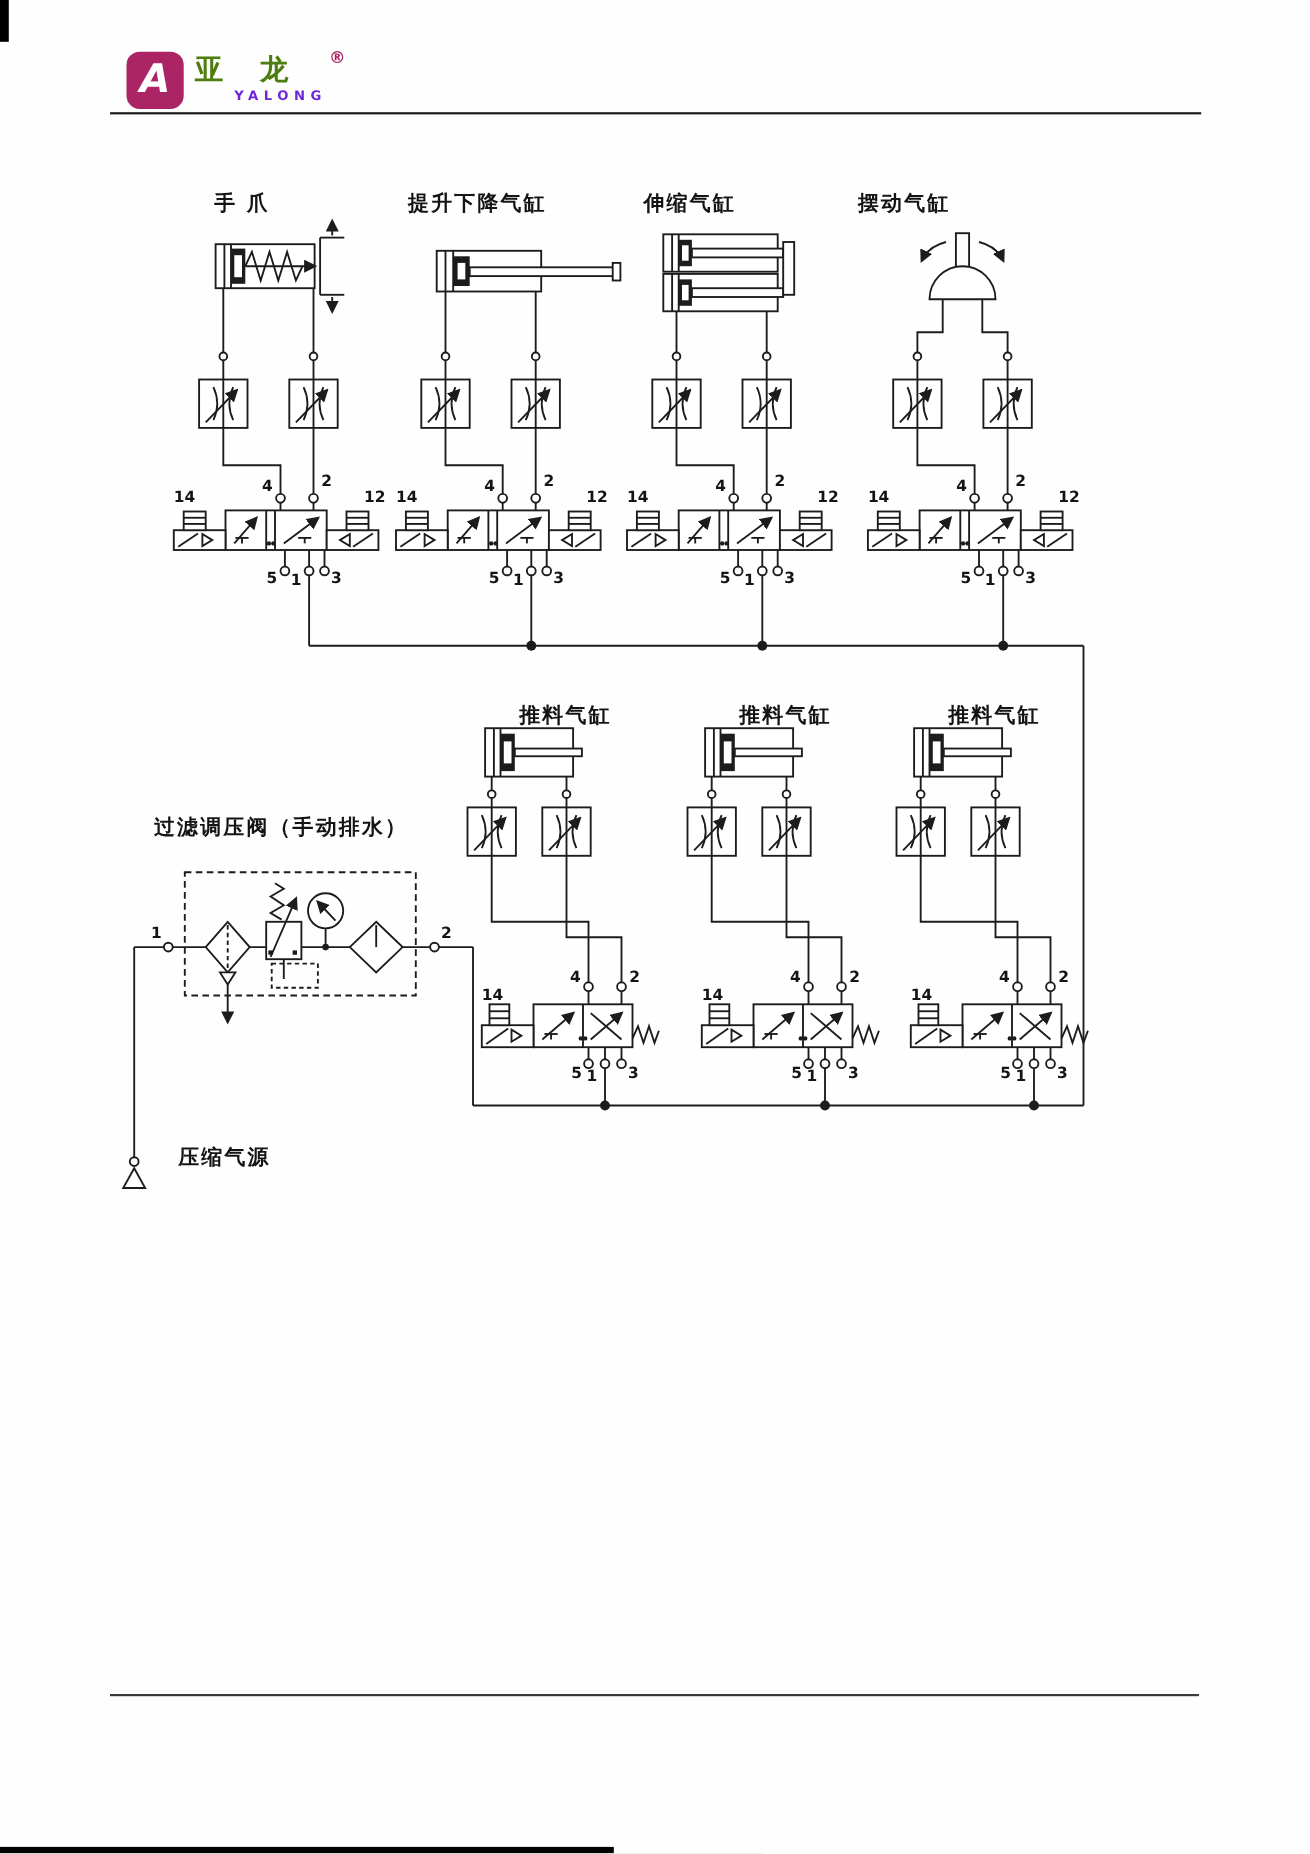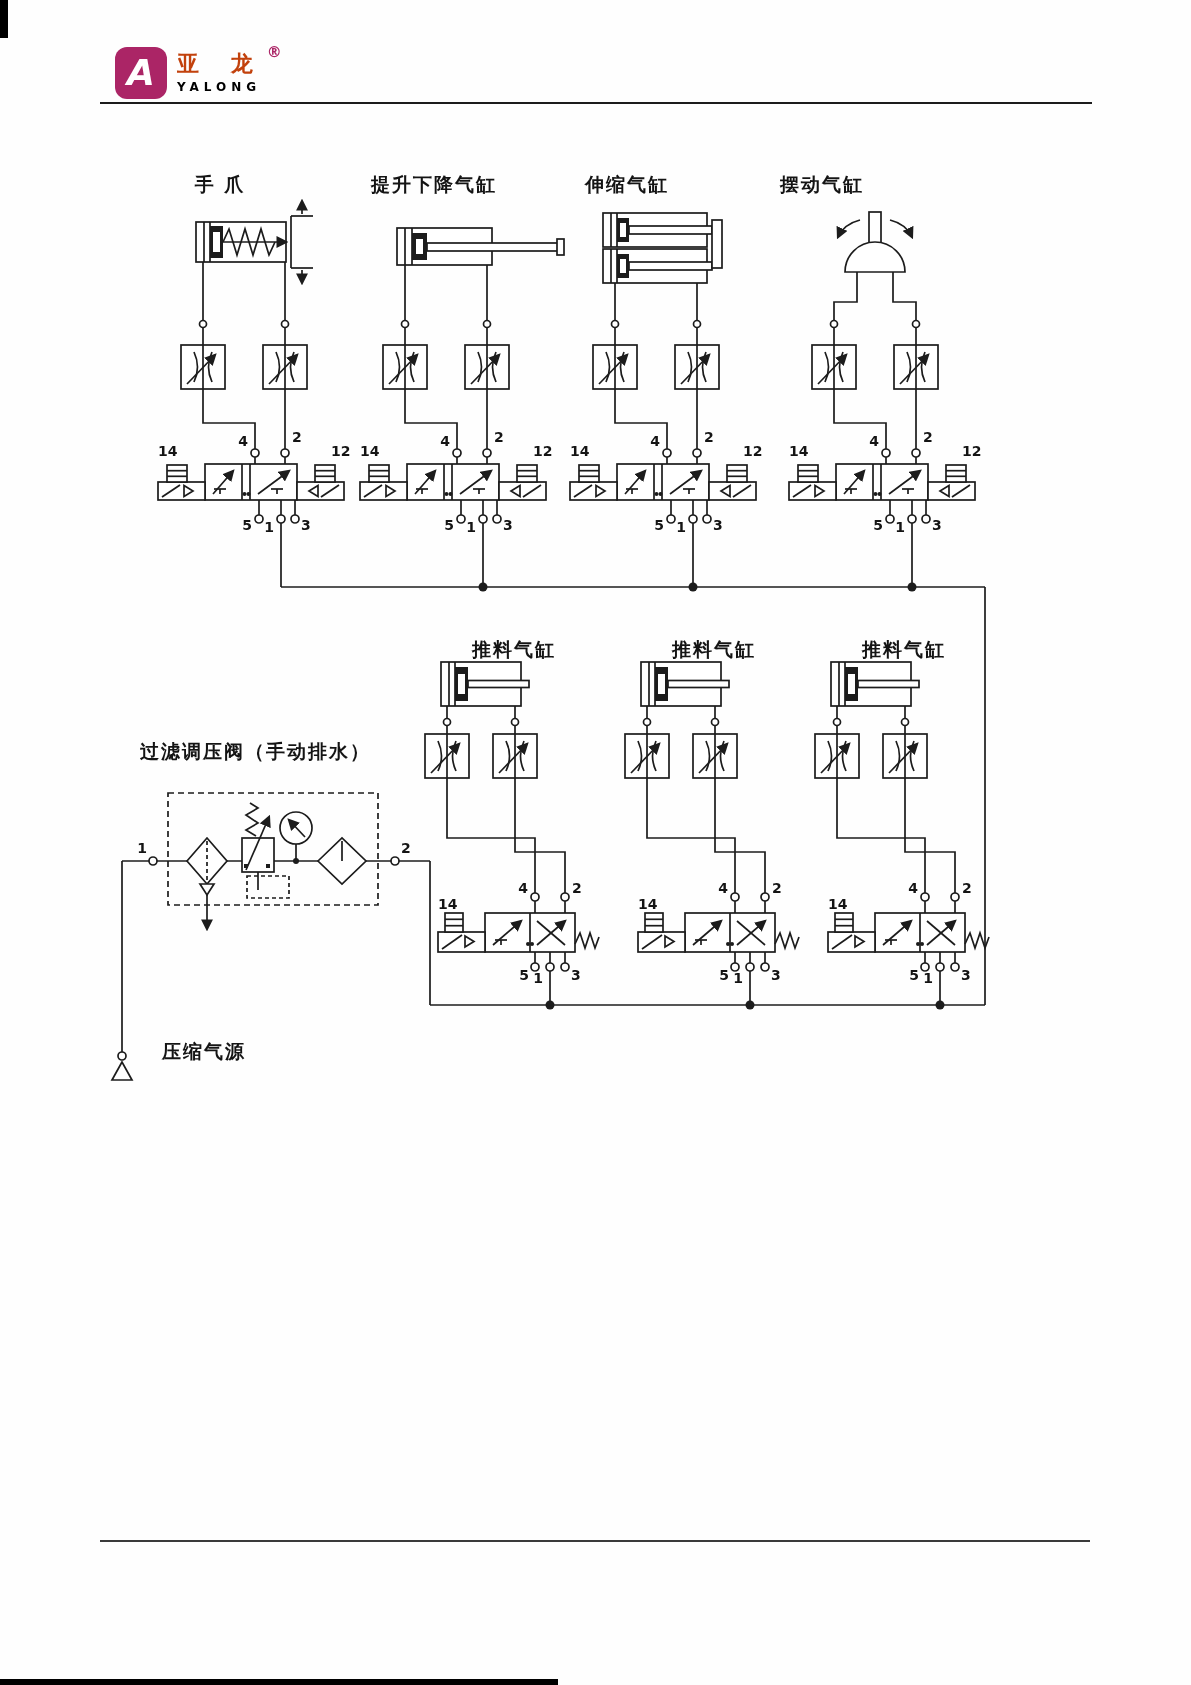--- a/index.html
+++ b/index.html
@@ -9,22 +9,22 @@
   .strip-tl{left:0;top:0;width:8px;height:38px;}
   .strip-b{left:0;top:1679px;width:558px;height:6px;}
   .rule{position:absolute;background:#1c1c1c;}
   .rule-top{left:100px;top:102px;width:992px;height:2px;}
   .rule-bot{left:100px;top:1540px;width:990px;height:2px;background:#3a3a3a;}
   .logo{position:absolute;left:115px;top:47px;display:flex;align-items:flex-start;}
   .logo-mark{width:52px;height:52px;border-radius:12px;background:var(--brand,#ab2566);
              color:#fff;font-weight:700;font-style:italic;font-size:36px;line-height:52px;
              text-align:center;}
   .logo-text{margin-left:10px;padding-top:4px;}
-  .logo-cjk{font-size:22px;font-weight:700;color:#c2410c;letter-spacing:12px;line-height:26px;white-space:nowrap;}
-  .logo-latin{font-size:12px;font-weight:700;color:#000000;letter-spacing:5px;margin-top:3px;}
+  .logo-cjk{font-size:26px;font-weight:700;color:#4d7c0f;letter-spacing:12px;line-height:26px;white-space:nowrap;}
+  .logo-latin{font-size:12px;font-weight:700;color:#6d28d9;letter-spacing:5px;margin-top:3px;margin-left:36px;}
   .logo-reg{color:#ab2566;font-size:15px;font-weight:700;margin-left:2px;position:relative;top:-4px;}
   svg.diagram{position:absolute;left:0;top:0;}
   .s{fill:none;stroke:#1c1c1c;stroke-width:1.7px;}
   .sw{fill:#fff;stroke:#1c1c1c;stroke-width:1.7px;}
   .f{fill:#1c1c1c;stroke:none;}
   .wf{fill:#fff;stroke:none;}
   .dash{stroke-dasharray:6 4;}
   .dash2{stroke-dasharray:4 3;}
   text{fill:#141414;}
   .num{font-size:14px;font-weight:700;}

